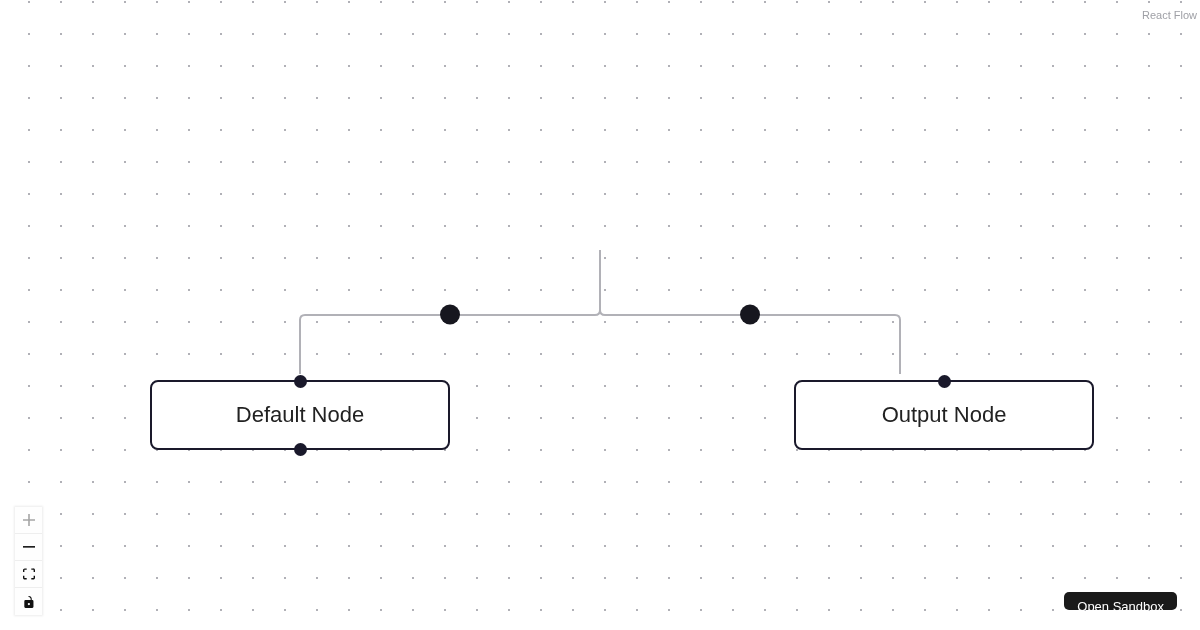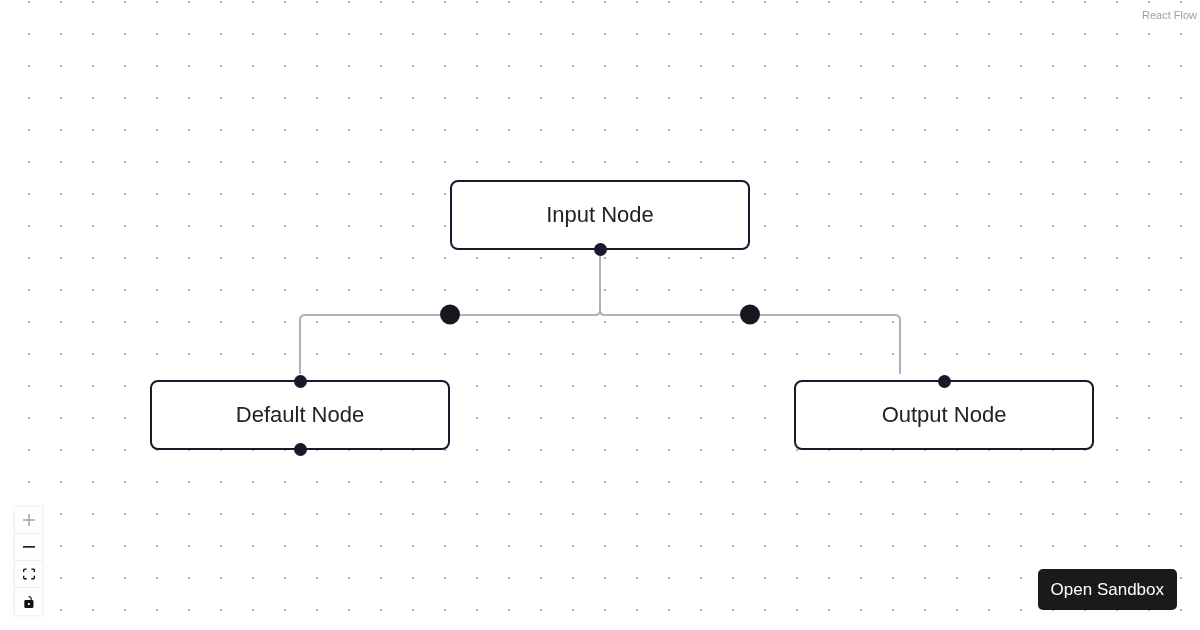--- a/index.html
+++ b/index.html
@@ -103,48 +103,44 @@
     font-size: 11px;
     color: #9fa0a6;
     text-decoration: none;
     cursor: pointer;
     margin-top: 8px;
   }
   .sandbox-btn {
     position: absolute;
     right: 23px;
     bottom: 20px;
-    height: 41px;
+    height: 18px;
     line-height: 30px;
     padding: 0 13px;
     background: #1a1a1a;
     color: #ffffff;
-    font-size: 17px;
+    font-size: 13px;
     border-radius: 5px;
     border: none;
     cursor: pointer;
     font-family: "Liberation Sans", "DejaVu Sans", sans-serif;
   }
 </style>
 </head>
 <body>
 
 <div class="rf-wrapper">
 
   <svg class="edge-layer" viewBox="0 0 1200 630">
     <path class="edge-path" d="M600,250 L600,310 Q600,315 595,315 L305,315 Q300,315 300,320 L300,374"></path>
     <path class="edge-path" d="M600,250 L600,310 Q600,315 605,315 L895,315 Q900,315 900,320 L900,374"></path>
     <circle class="edge-dot" cx="450" cy="314.5" r="10"></circle>
     <circle class="edge-dot" cx="750" cy="314.5" r="10"></circle>
   </svg>
 
-  <div class="node node-input">
-    <span>Input Node</span>
-    <span class="handle bottom"></span>
-  </div>
 
   <div class="node node-default">
     <span>Default Node</span>
     <span class="handle top"></span>
     <span class="handle bottom"></span>
   </div>
 
   <div class="node node-output">
     <span>Output Node</span>
     <span class="handle top"></span>

